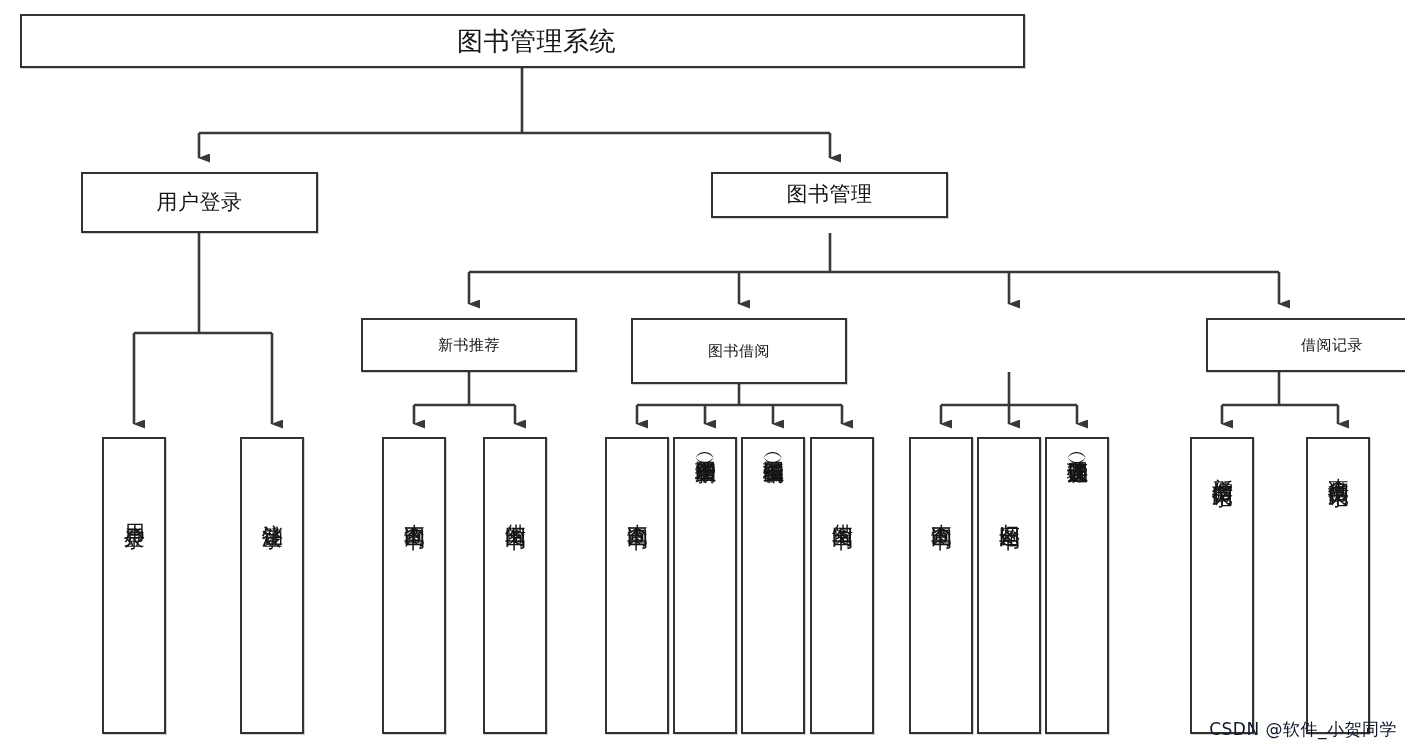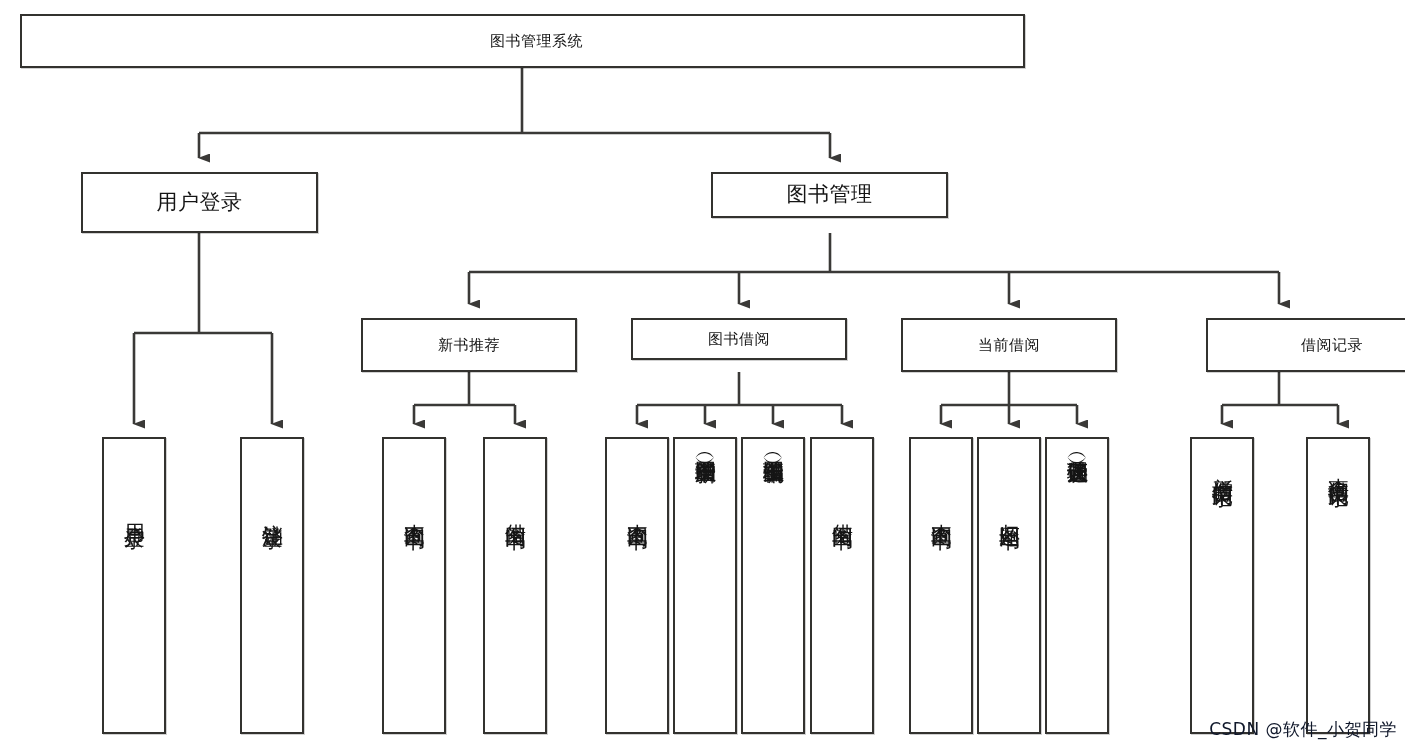--- a/index.html
+++ b/index.html
@@ -28,21 +28,21 @@
     color: #1a1a1a;
     box-shadow: 1px 1px 0 rgba(0,0,0,0.18);
   }
   .node-label {
     font-size: 21px;
     line-height: 1.1;
     letter-spacing: 0.5px;
     white-space: nowrap;
     color: #151515;
   }
-  .node.root .node-label { font-size: 15px; margin-left: 28px; }
+  .node.root .node-label { font-size: 26px; margin-left: 28px; }
   .node.lvl2 .node-label { font-size: 21px; }
   .node.lvl3 .node-label { font-size: 15px; }
 
   
   .node.leaf {
     align-items: flex-start;
     justify-content: center;
     padding-top: 10px;
   }
   .node.leaf .node-label {
@@ -144,25 +144,22 @@
   <div class="node lvl2" style="left:81px; top:172px; width:237px; height:61px;">
     <span class="node-label">用户登录</span>
   </div>
   <div class="node lvl2" style="left:711px; top:172px; width:237px; height:46px;">
     <span class="node-label">图书管理</span>
   </div>
 
   <div class="node lvl3" style="left:361px; top:318px; width:216px; height:54px;">
     <span class="node-label">新书推荐</span>
   </div>
-  <div class="node lvl3" style="left:631px; top:318px; width:216px; height:42px;">
+  <div class="node lvl3" style="left:631px; top:318px; width:216px; height:66px;">
     <span class="node-label">图书借阅</span>
-  </div>
-  <div class="node lvl3" style="left:901px; top:318px; width:216px; height:54px;">
-    <span class="node-label">当前借阅</span>
   </div>
   <div class="node lvl3" style="left:1206px; top:318px; width:252px; height:54px;">
     <span class="node-label">借阅记录</span>
   </div>
 
   <div class="node leaf" style="left:102px; top:437px; width:64px; height:297px; padding-top:68px;">
     <span class="node-label">用户登录</span>
   </div>
   <div class="node leaf" style="left:240px; top:437px; width:64px; height:297px; padding-top:68px;">
     <span class="node-label">注销登录</span>

